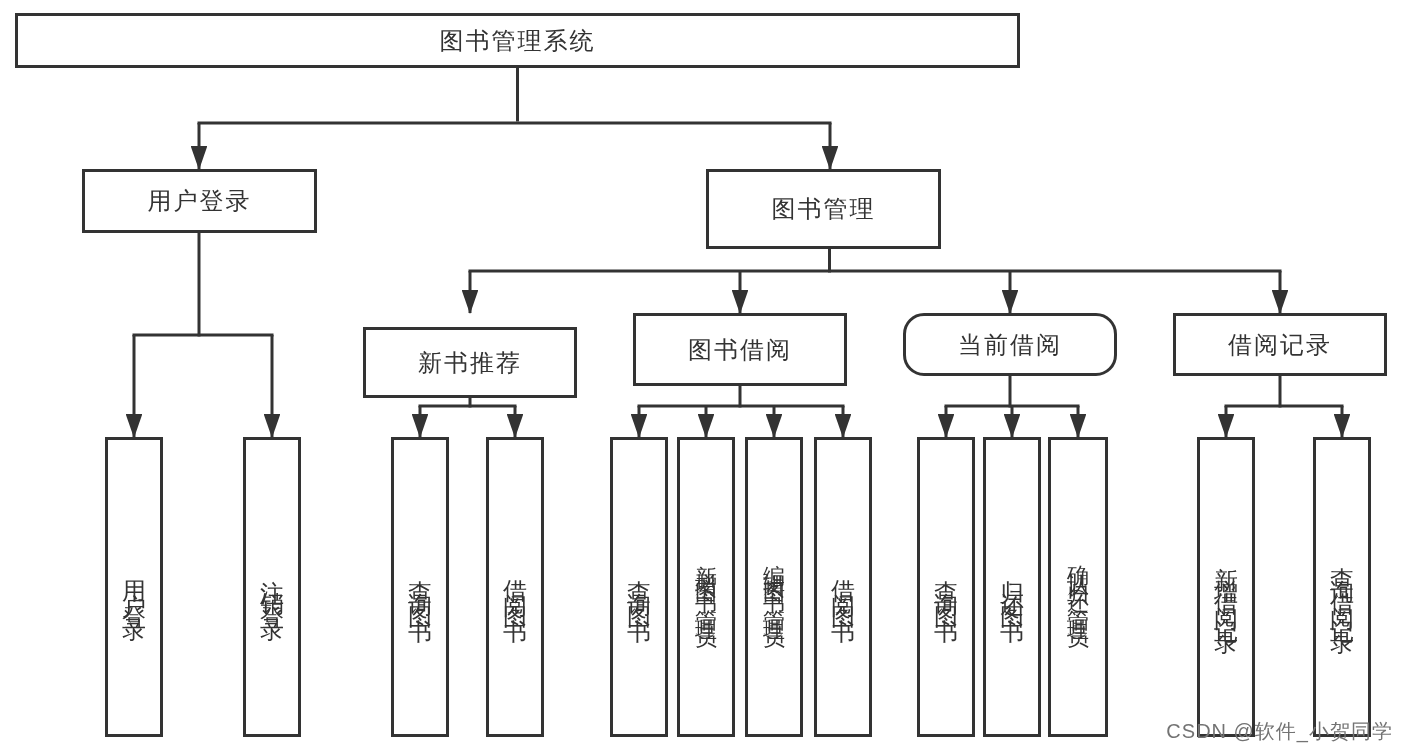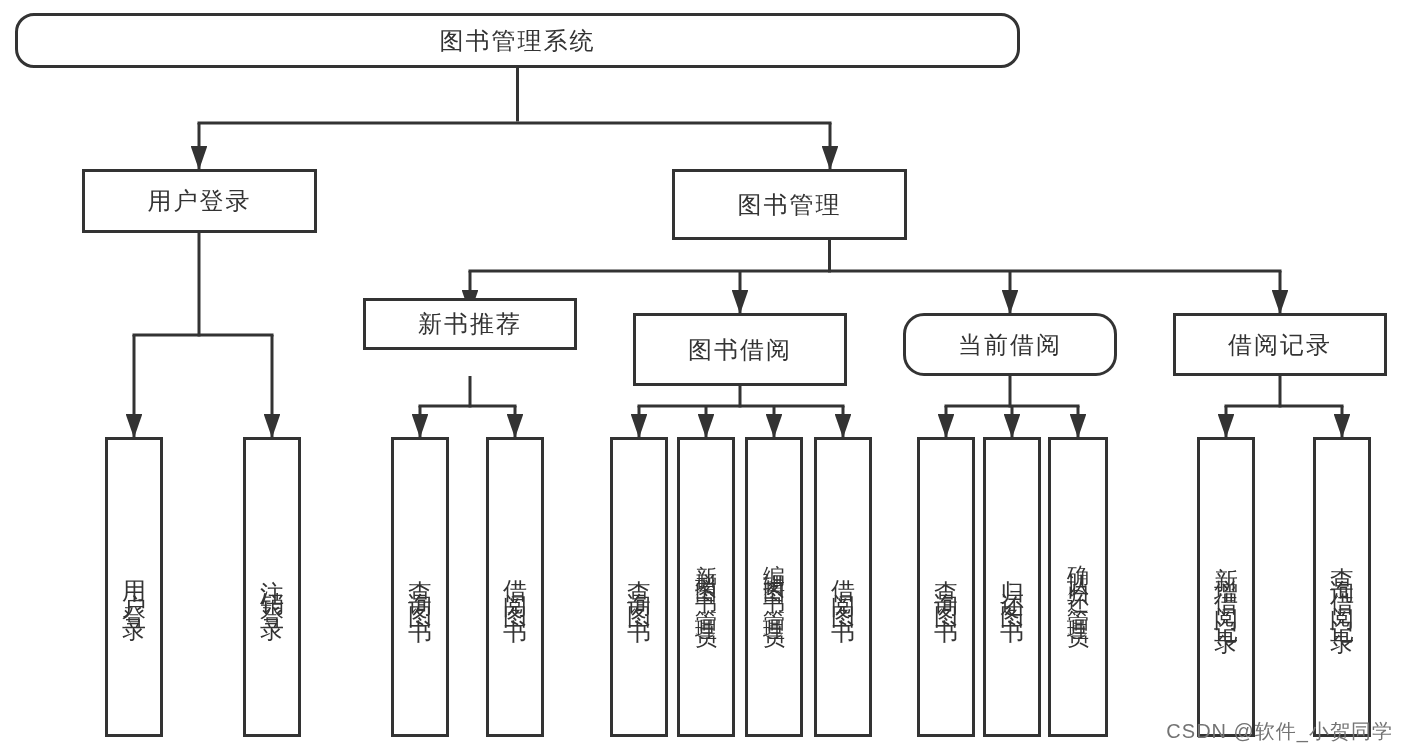--- a/index.html
+++ b/index.html
@@ -100,32 +100,32 @@
       <path d="M1012,406 V437" marker-end="url(#ah)"></path>
       <path d="M1078,406 V437" marker-end="url(#ah)"></path>
 
       <path d="M1280,376 V407.5"></path>
       <path d="M1224.5,406 H1343.5"></path>
       <path d="M1226,406 V437" marker-end="url(#ah)"></path>
       <path d="M1342,406 V437" marker-end="url(#ah)"></path>
     </g>
   </svg>
 
-  <div class="box h" style="left:15px; top:13px; width:1005px; height:55px;border-radius:19px;">
+  <div class="box h" style="left:15px; top:13px; width:1005px; height:55px;">
     <span class="label">图书管理系统</span>
   </div>
 
   <div class="box h" style="left:82px; top:169px; width:235px; height:64px;">
     <span class="label">用户登录</span>
   </div>
-  <div class="box h" style="left:672px; top:169px; width:235px; height:71px;justify-content:center;">
+  <div class="box h" style="left:706px; top:169px; width:235px; height:80px;justify-content:center;">
     <span class="label">图书管理</span>
   </div>
 
-  <div class="box h" style="left:363px; top:298px; width:214px; height:52px;">
+  <div class="box h" style="left:363px; top:327px; width:214px; height:71px;">
     <span class="label">新书推荐</span>
   </div>
   <div class="box h" style="left:633px; top:313px; width:214px; height:73px;">
     <span class="label">图书借阅</span>
   </div>
   <div class="box h" style="left:903px; top:313px; width:214px; height:63px;border-radius:21px;">
     <span class="label">当前借阅</span>
   </div>
   <div class="box h" style="left:1173px; top:313px; width:214px; height:63px;font-family:Liberation Mono, monospace;">
     <span class="label">借阅记录</span>

